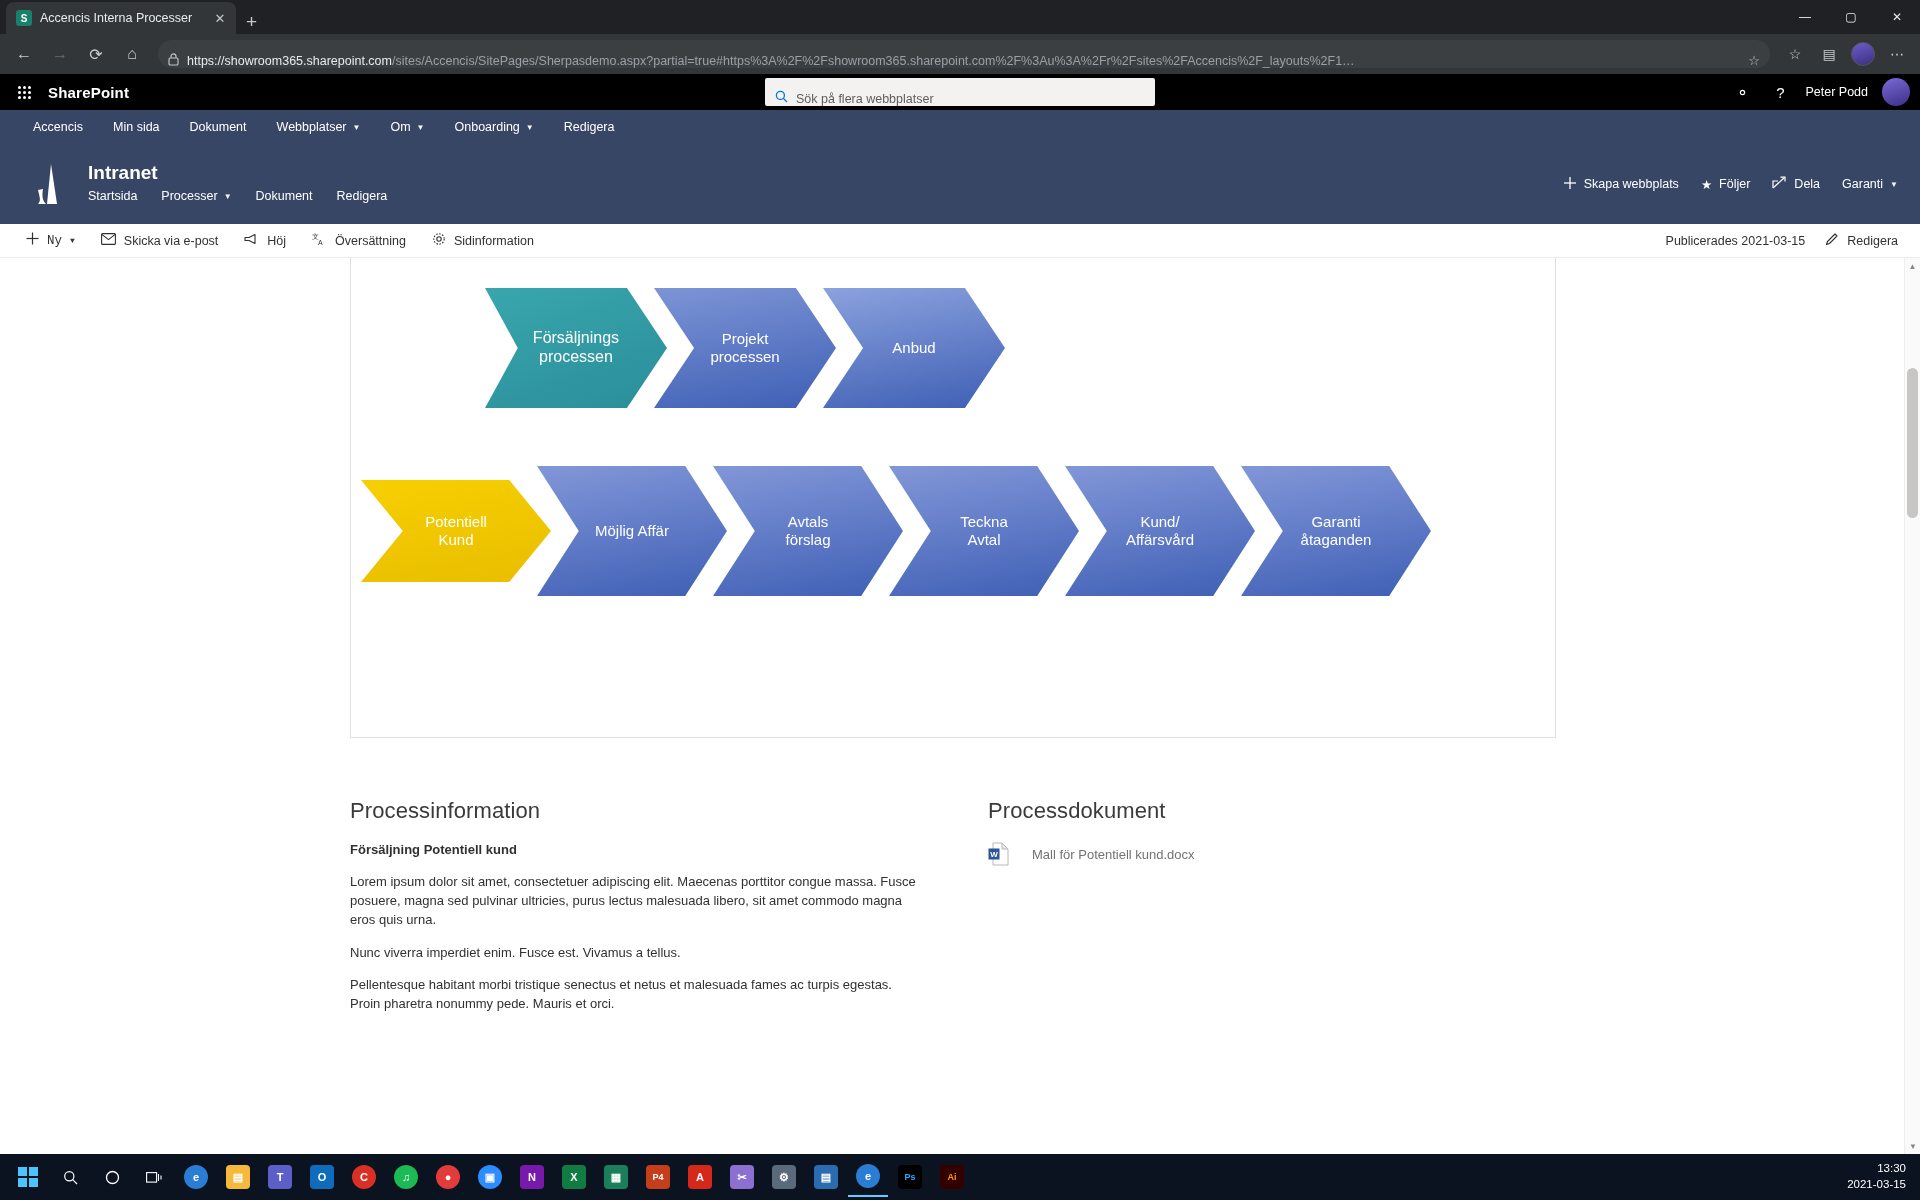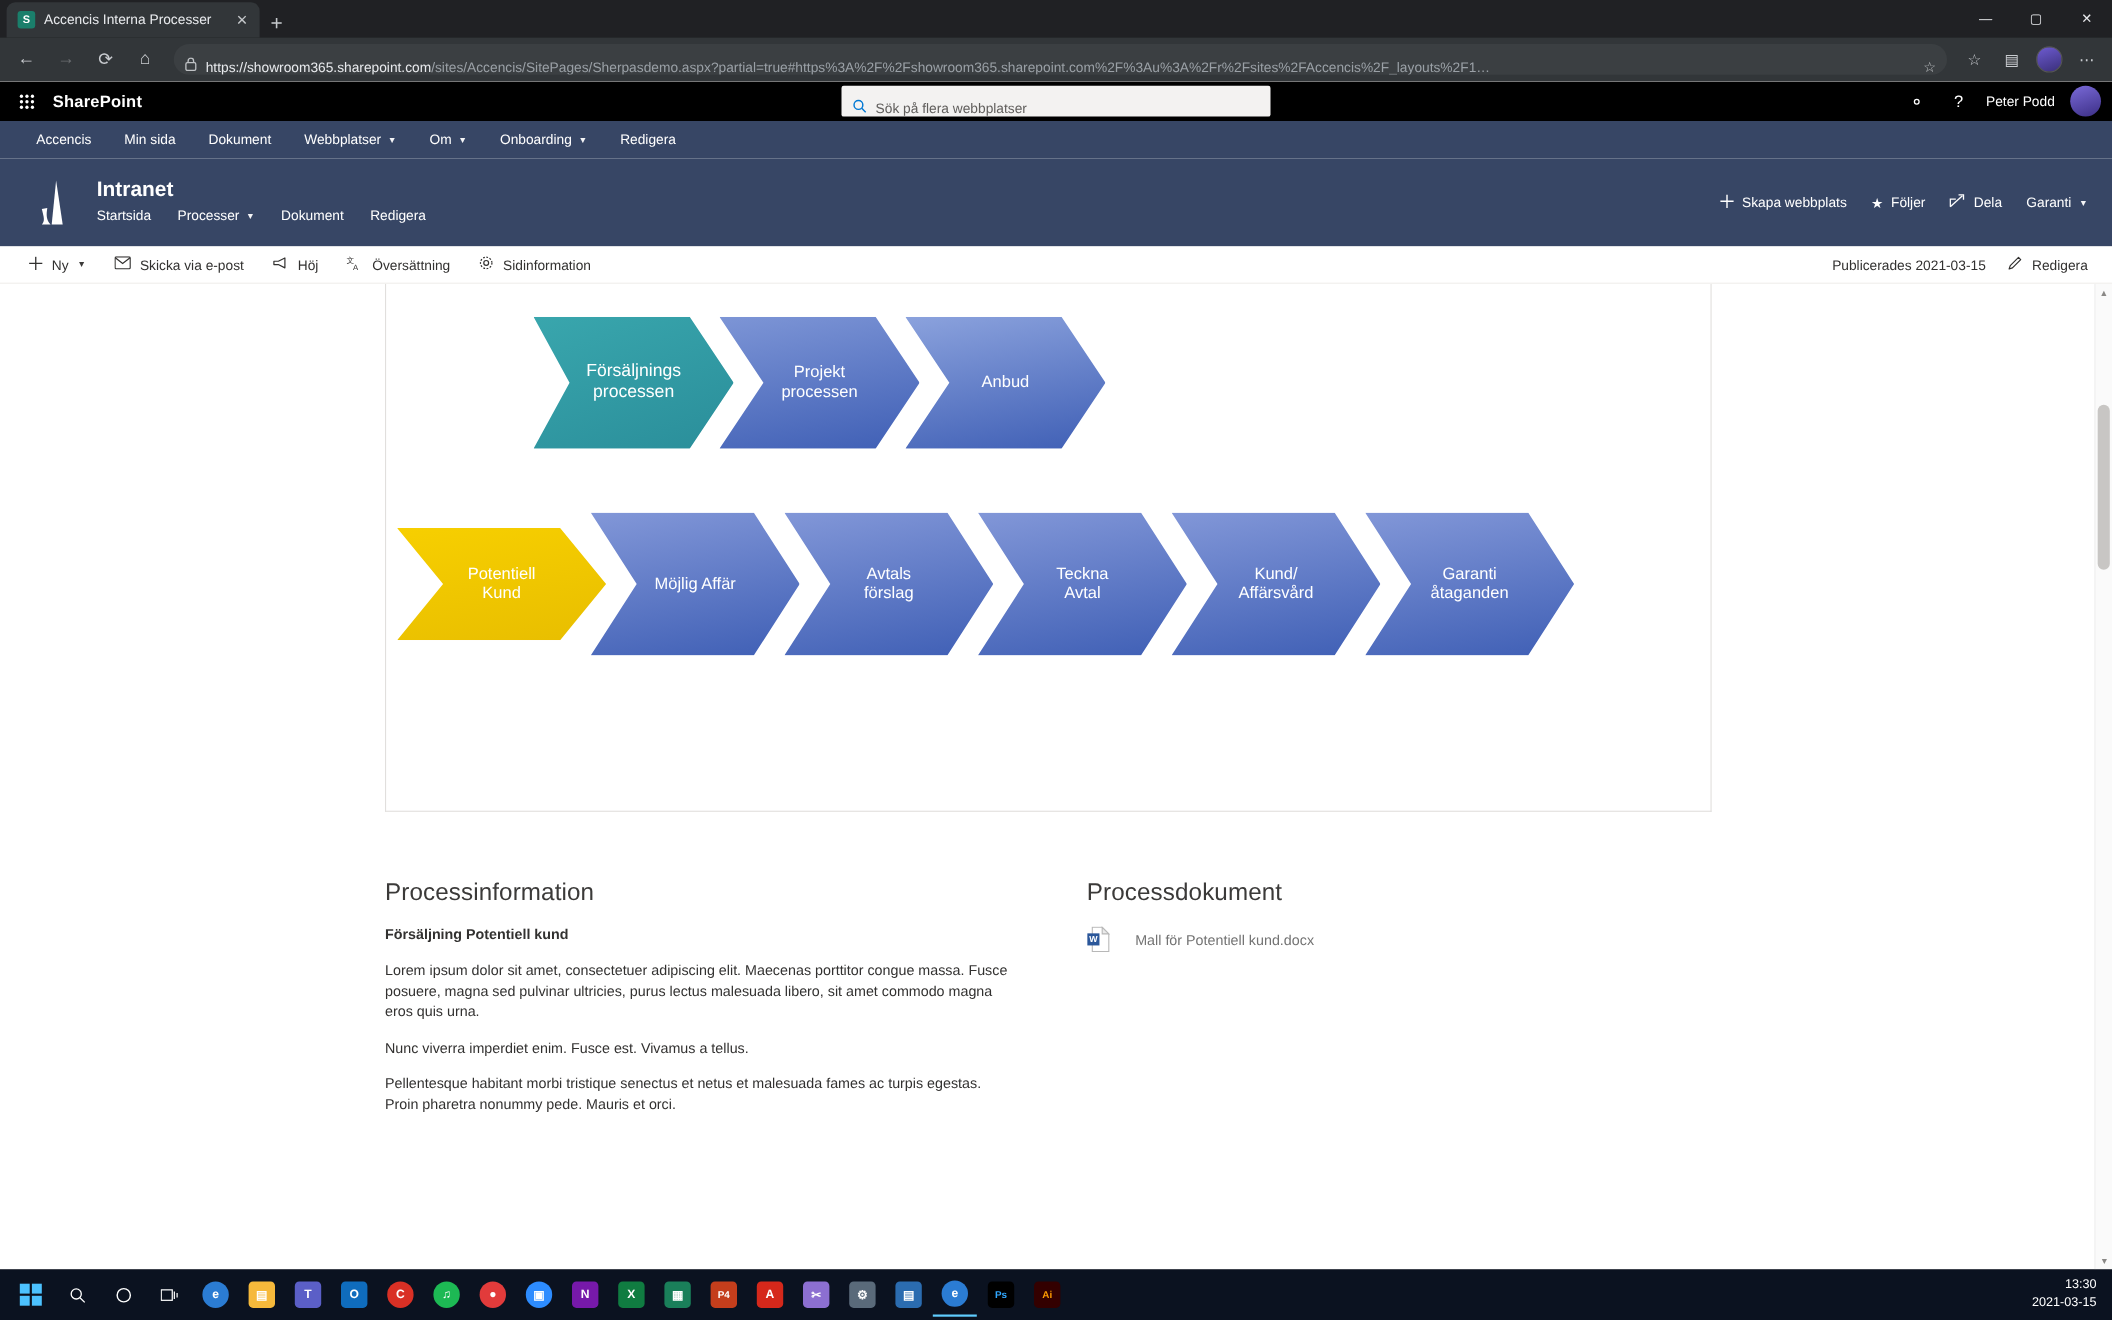--- a/index.html
+++ b/index.html
@@ -97,21 +97,21 @@
   .site-nav-item { padding: 2px 14px 2px 0; margin-right:10px; font-size:12.5px;
                    display:flex; align-items:center; gap:6px; white-space:nowrap;}
   .site-actions { margin-left:auto; display:flex; align-items:center; gap:22px; font-size:12.5px; }
   .site-action { display:flex; align-items:center; gap:7px; white-space:nowrap; }
 
   .command-bar {
     height:34px; background:#fff; border-bottom:1px solid #edebe9; display:flex;
     align-items:center; padding: 0 22px; color:#323130; font-size:12.5px; flex:0 0 auto;
   }
   .cmd { display:flex; align-items:center; gap:8px; padding: 0 13px; height:34px; white-space:nowrap;}
-  .cmd:first-child { padding-left:4px; }
+  .cmd:first-child { padding-left:4px;font-family:Liberation Mono, monospace; }
   .cmd-right { margin-left:auto; display:flex; align-items:center; gap:20px; color:#323130; }
 
   
   .canvas-wrap { flex:1 1 auto; position:relative; overflow:hidden; background:#fff; }
   .canvas { position:absolute; inset:0 16px 0 0; overflow:hidden; }
 
   .diagram-box {
     position:absolute; left:350px; top:0px; width:1206px; height:480px;
     border:1px solid #e1dfdd; border-top:none; background:#fff;
   }

